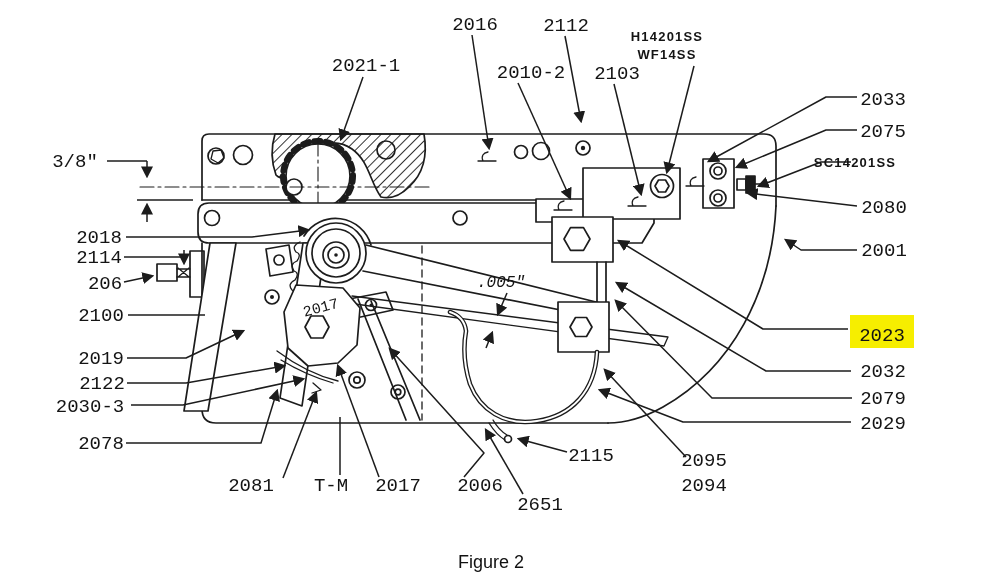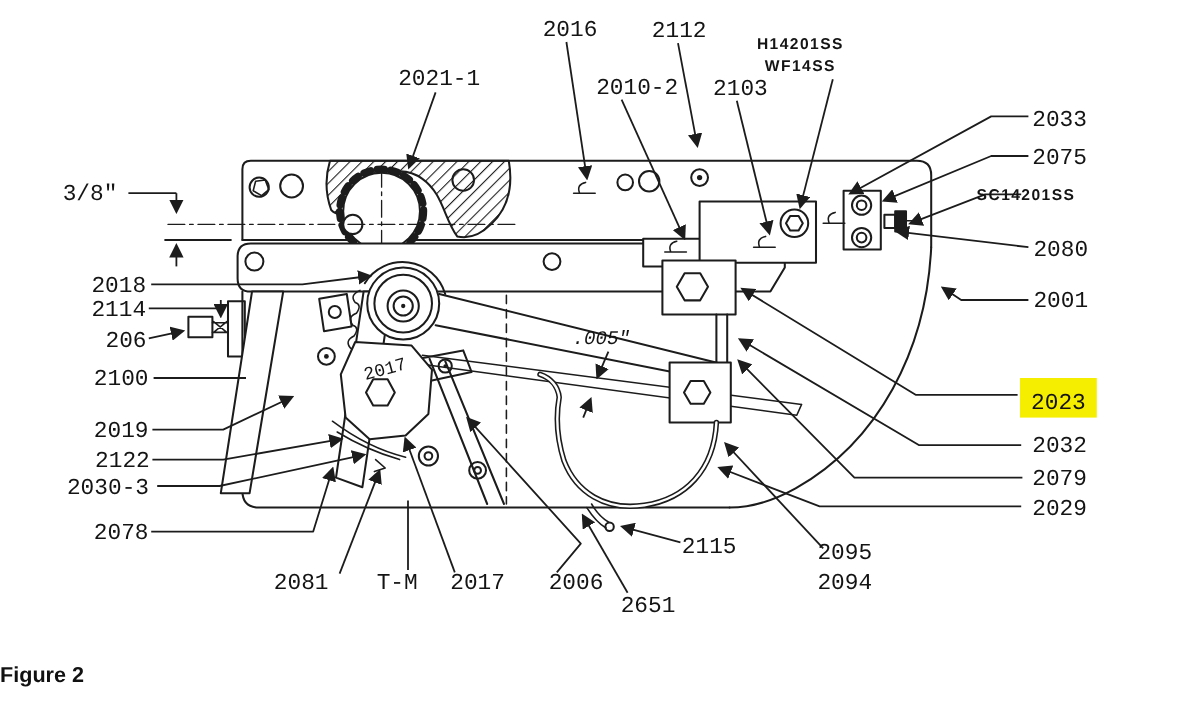--- a/index.html
+++ b/index.html
@@ -11,22 +11,22 @@
   .thin{stroke-width:1.3;}
   .cl{stroke-dasharray:14 4 3 4;stroke-width:1.1;}
   .dash{stroke-dasharray:7 5;stroke-width:1.3;}
   .ld{stroke:#1c1c1c;fill:none;stroke-width:1.5;stroke-linejoin:round;}
   
   text.lbl{fill:#141414;text-anchor:middle;}
   text.mono{font-family:"Liberation Mono","DejaVu Sans Mono",monospace;font-size:19px;}
   text.mono-sm{font-family:"Liberation Mono","DejaVu Sans Mono",monospace;font-size:15px;}
   text.mono-it{font-family:"Liberation Mono","DejaVu Sans Mono",monospace;font-style:italic;font-size:16px;}
   text.sans-bold{font-family:"Liberation Sans",sans-serif;font-weight:bold;font-size:13px;letter-spacing:1.2px;}
-  #figure-caption{position:absolute;left:0;top:552px;width:982px;text-align:left;
-                  font-weight:bold;font-size:18px;color:#111;}
+  #figure-caption{position:absolute;left:0;top:552px;width:982px;text-align:center;
+                  font-weight:normal;font-size:18px;color:#111;}
 </style>
 </head>
 <body>
 
 <div id="stage">
 <svg width="998" height="588" viewBox="0 0 998 588">
   <defs>
     <pattern id="hatch" width="7" height="7" patternUnits="userSpaceOnUse" patternTransform="rotate(45)">
       <line x1="0" y1="0" x2="0" y2="7" stroke="#1c1c1c" stroke-width="1.8"></line>
     </pattern>

